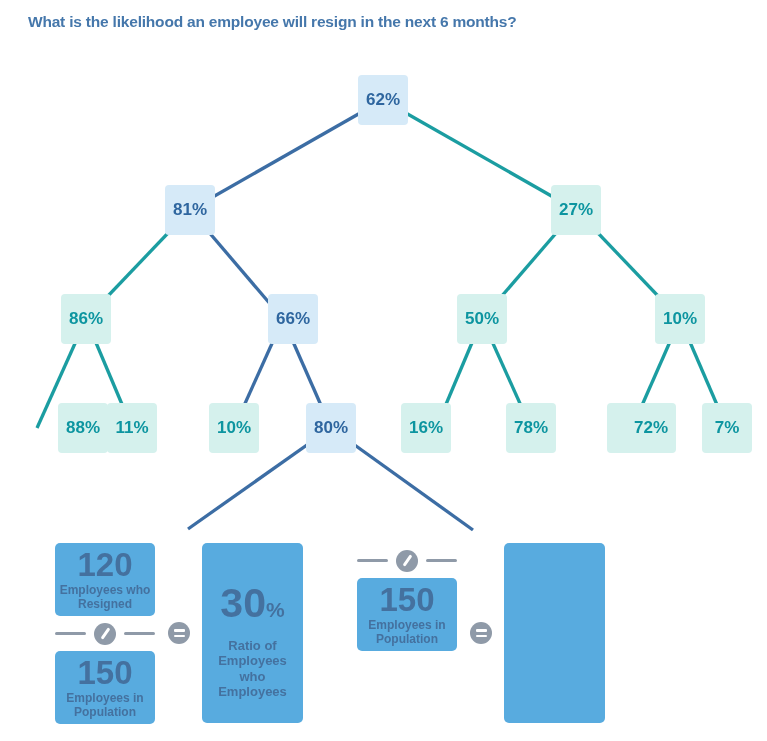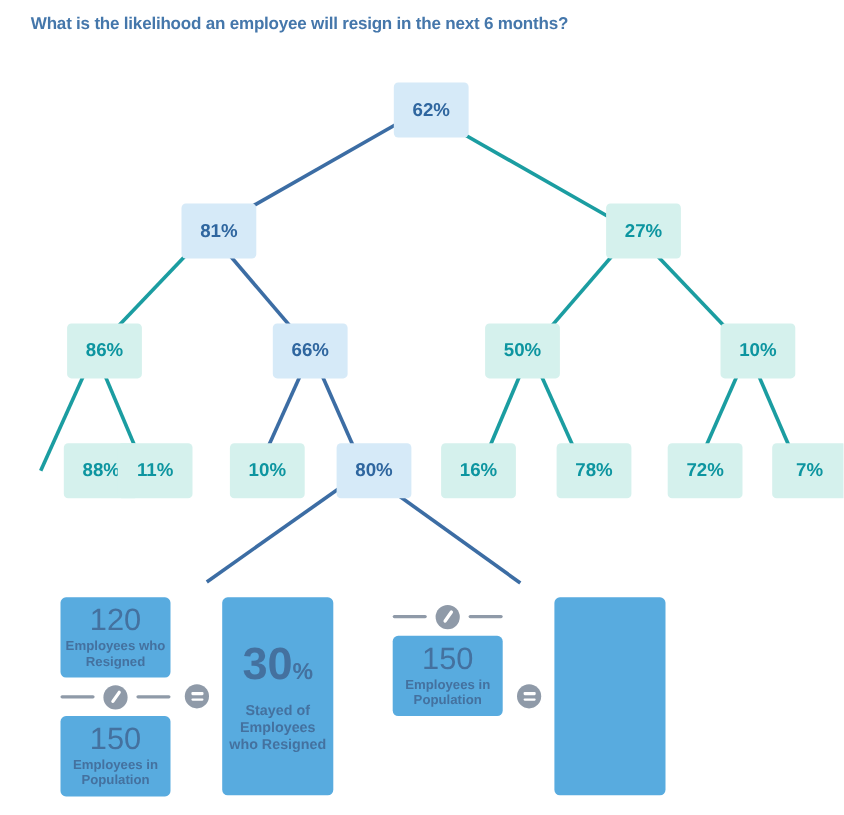--- a/index.html
+++ b/index.html
@@ -6,35 +6,35 @@
   #canvas{
     position:relative;width:767px;height:741px;background:#ffffff;overflow:hidden;
     font-family:"Liberation Sans","DejaVu Sans",sans-serif;
   }
   .page-title{
     position:absolute;left:28px;top:13px;width:640px;
     font-size:15.5px;font-weight:700;letter-spacing:-0.2px;color:#4577ab;
   }
   #edges{position:absolute;left:0;top:0;}
   .node{
-    position:absolute;width:68px;height:50px;border-radius:4px;
+    position:absolute;width:50px;height:50px;border-radius:4px;
     display:flex;align-items:center;justify-content:center;
     font-size:17px;font-weight:700;
   }
   .node.blue{background:#d6eaf8;color:#2f669f;}
   .node.teal{background:#d5f1ed;color:#0d95a0;}
 
   .calc-group{position:absolute;top:543px;width:248px;height:181px;}
   .calc-stack{position:absolute;left:0;top:0;width:100px;display:flex;flex-direction:column;}
   .calc-box{
     width:100px;height:73px;background:#58abdf;border-radius:5px;
     display:flex;flex-direction:column;align-items:center;justify-content:center;
     color:#44719f;text-align:center;
   }
-  .calc-value{font-size:28px;font-weight:400;line-height:1;margin-bottom:3px;}
+  .calc-value{font-size:33px;font-weight:700;line-height:1;margin-bottom:3px;}
   .calc-label{font-size:12px;font-weight:700;line-height:1.15;padding:0 4px;}
   .divide-row{
     height:35px;display:flex;align-items:center;justify-content:space-between;width:100px;
   }
   .dash{display:inline-block;width:31px;height:3px;background:#8f9aa8;border-radius:2px;}
   .op-circle{
     position:relative;width:22px;height:22px;border-radius:50%;background:#8f9aa8;
     display:flex;align-items:center;justify-content:center;flex:0 0 auto;
   }
   .slash{display:block;width:3px;height:13px;background:#ffffff;border-radius:2px;transform:rotate(35deg);}
@@ -72,30 +72,30 @@
       <line x1="680" y1="319" x2="727" y2="428" stroke="#1b9da1" stroke-width="3.3"></line>
       <line x1="331" y1="428" x2="188" y2="529" stroke="#3c6da4" stroke-width="3.3"></line>
       <line x1="331" y1="428" x2="473" y2="530" stroke="#3c6da4" stroke-width="3.3"></line>
     </svg>
 
   <div>
       <div class="node blue" style="left: 358px; top: 75px;">62%</div>
       <div class="node blue" style="left: 165px; top: 185px;">81%</div>
       <div class="node teal" style="left: 551px; top: 185px;">27%</div>
       <div class="node teal" style="left: 61px; top: 294px;">86%</div>
-      <div class="node blue" style="left: 248px; top: 294px;">66%</div>
-      <div class="node teal" style="left: 441px; top: 294px;">50%</div>
+      <div class="node blue" style="left: 268px; top: 294px;">66%</div>
+      <div class="node teal" style="left: 457px; top: 294px;">50%</div>
       <div class="node teal" style="left: 655px; top: 294px;">10%</div>
       <div class="node teal" style="left: 12px; top: 403px; margin-left: 46px;">88%</div>
       <div class="node teal" style="left: 107px; top: 403px;">11%</div>
       <div class="node teal" style="left: 209px; top: 403px;">10%</div>
       <div class="node blue" style="left: 306px; top: 403px;">80%</div>
       <div class="node teal" style="left: 401px; top: 403px;">16%</div>
       <div class="node teal" style="left: 506px; top: 403px;">78%</div>
-      <div class="node teal" style="left: 607px; top: 403px;">72%</div>
+      <div class="node teal" style="left: 607px; top: 403px; padding-left: 19px;">72%</div>
       <div class="node teal" style="left: 702px; top: 403px;">7%</div>
     </div>
 
   <div class="calc-group" style="left:55px">
     <div class="calc-stack">
       <div class="calc-box">
         <div class="calc-value">120</div>
         <div class="calc-label">Employees who Resigned</div>
       </div>
       <div class="divide-row">
@@ -109,21 +109,21 @@
         <div class="calc-value">150</div>
         <div class="calc-label">Employees in Population</div>
       </div>
     </div>
     <div class="op-circle equals">
       <span class="eqbar"></span>
       <span class="eqbar"></span>
     </div>
     <div class="result-box">
       <div class="result-value"><span>30</span><span class="pct">%</span></div>
-      <div class="result-label">Stayed of Employees who Resigned</div>
+      <div class="result-label">Ratio of Employees who Employees</div>
     </div>
   </div>
 
   <div class="calc-group" style="left:357px">
     <div class="calc-stack">
       <div class="divide-row">
         <span class="dash"></span>
         <span class="op-circle">
             <span class="slash"></span>
           </span>

